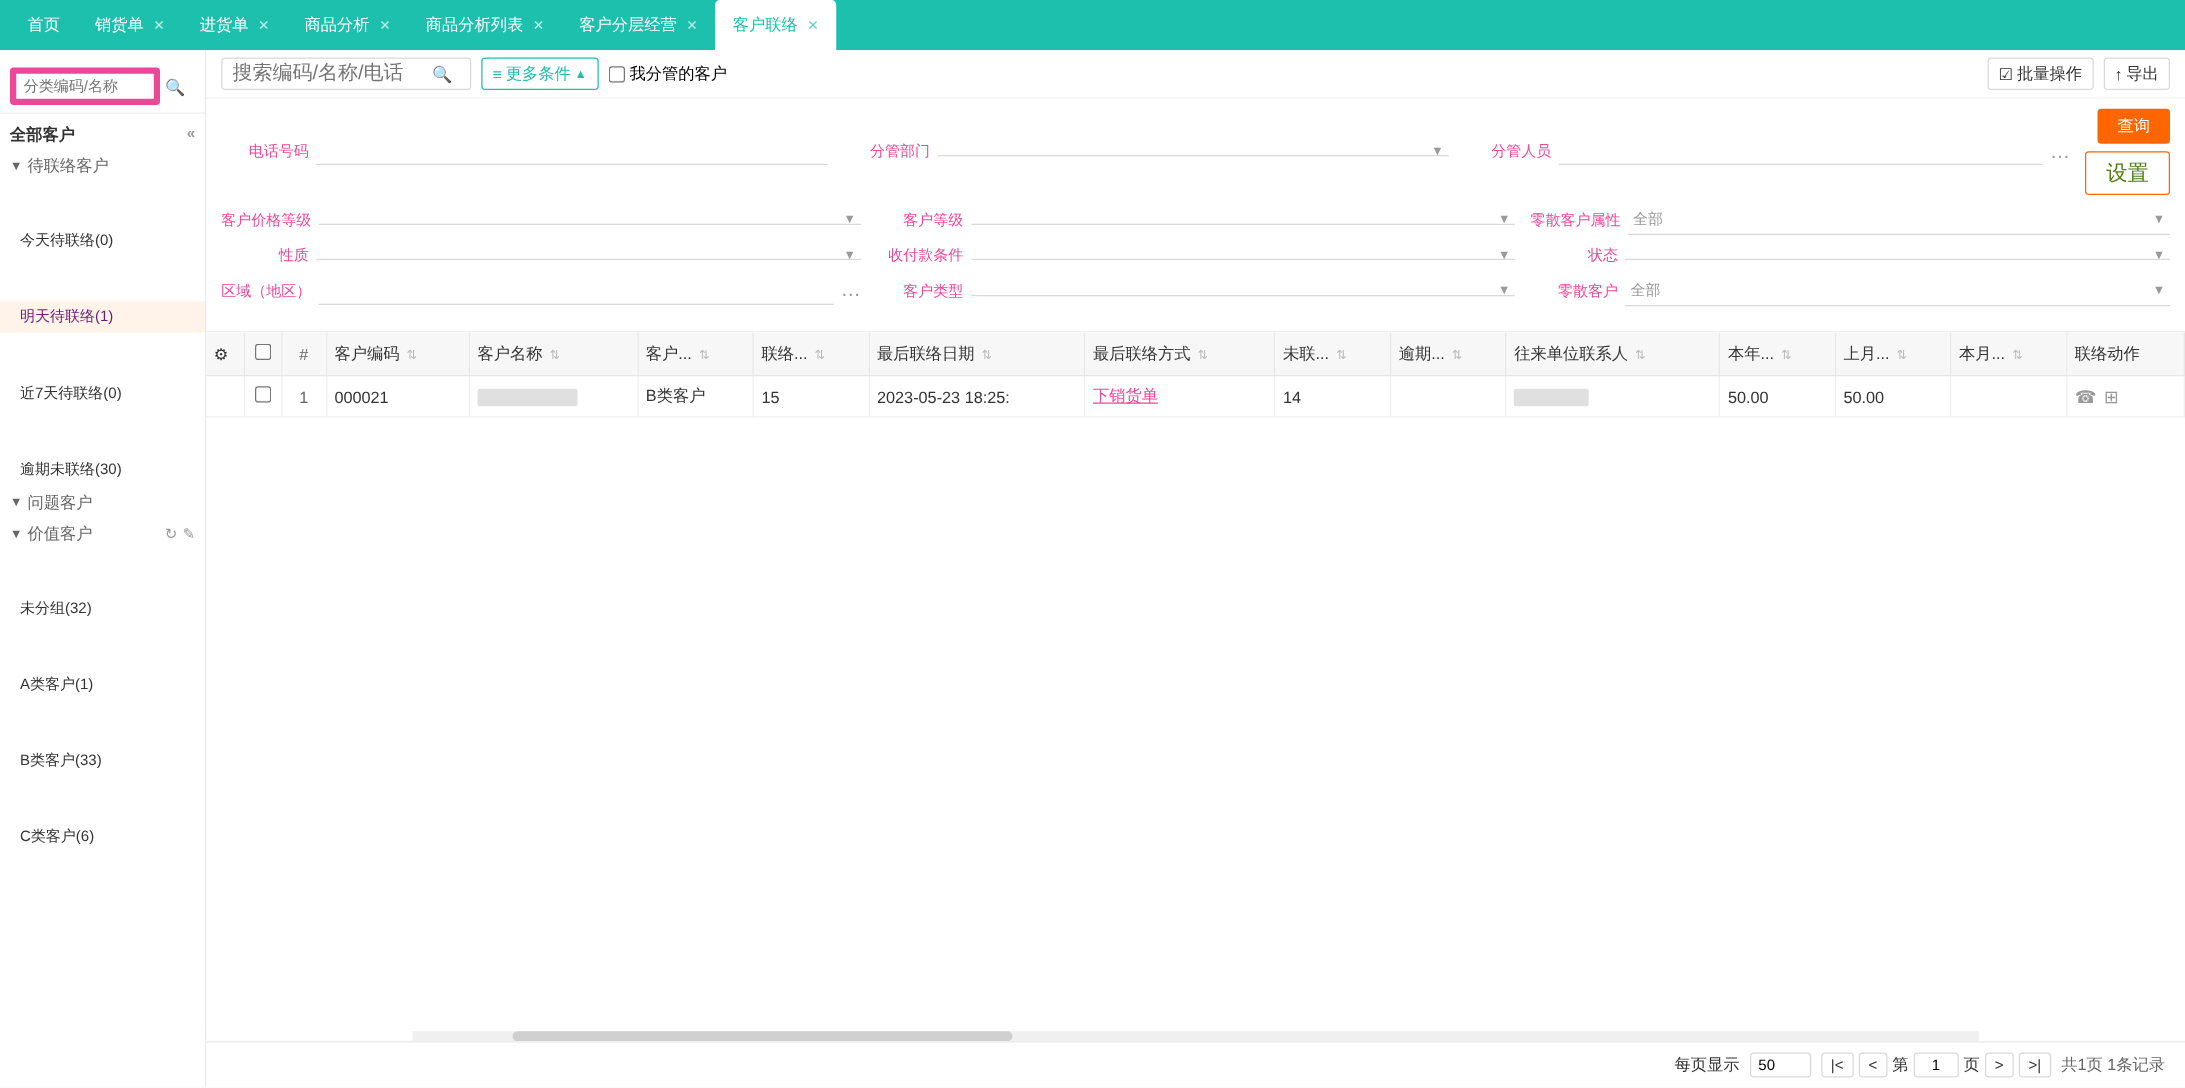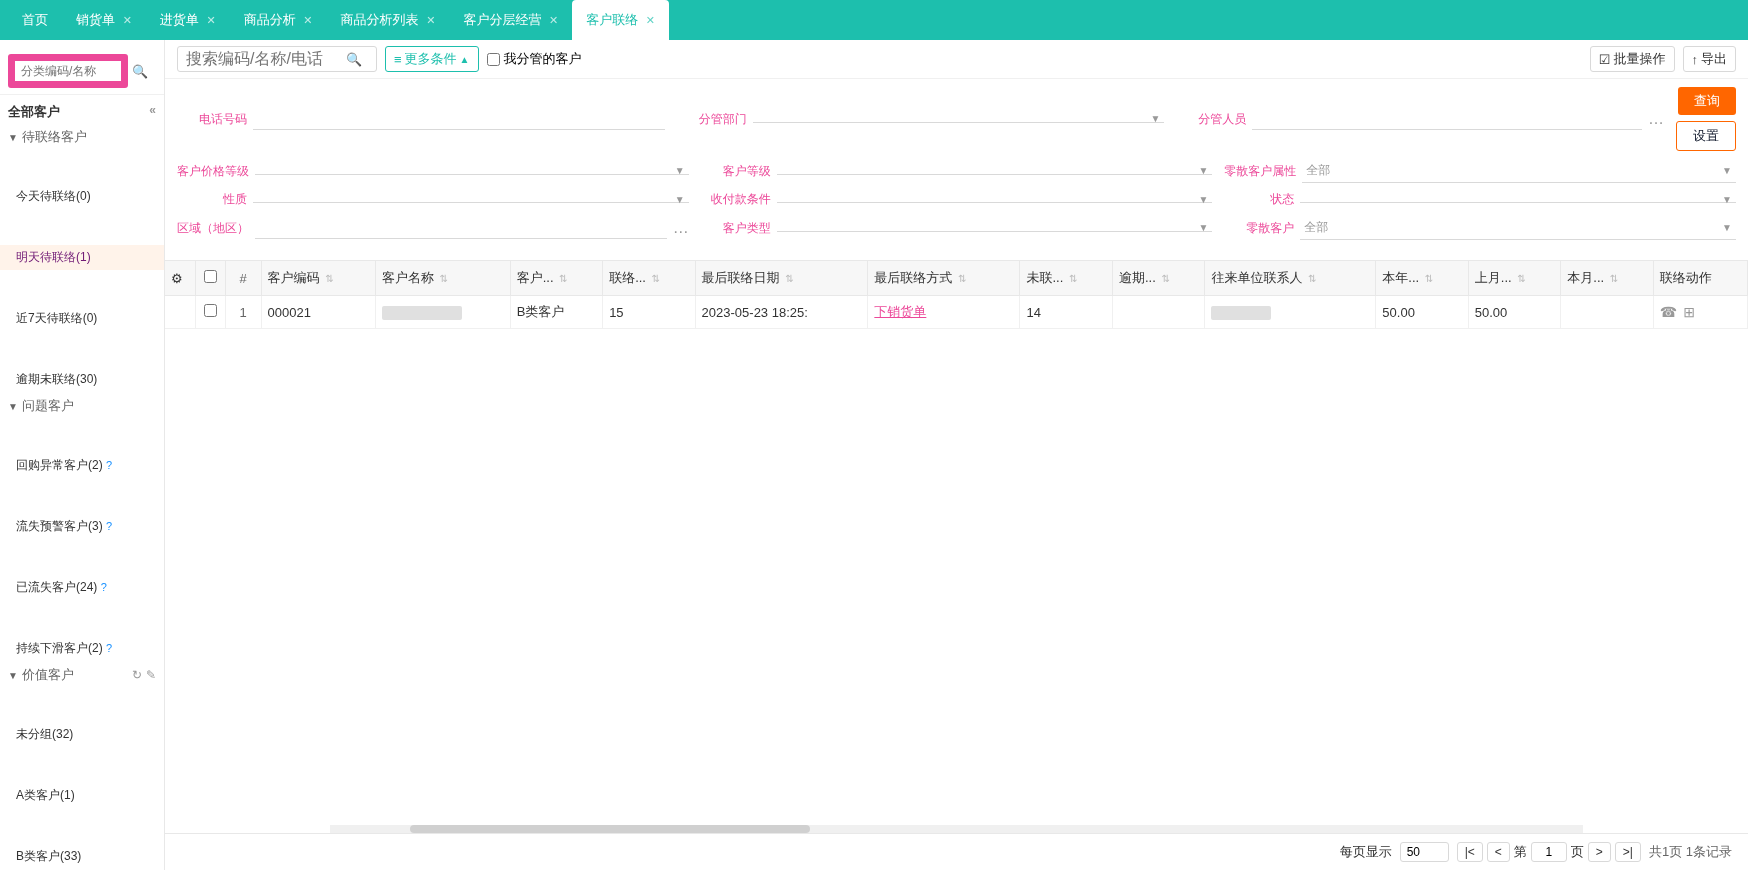--- a/index.html
+++ b/index.html
@@ -10,21 +10,21 @@
     .nav-item { color: #fff; padding: 0 14px; height: 40px; line-height: 40px; cursor: pointer; white-space: nowrap; position: relative; }
     .nav-item.active { background: #fff; color: #1dbfad; border-radius: 4px 4px 0 0; }
     .nav-item .close-x { font-size: 11px; margin-left: 4px; opacity: 0.7; }
 
     
     .main-layout { display: flex; height: calc(100vh - 40px); background: #fff; }
 
     
     .sidebar { width: 165px; border-right: 1px solid #e8e8e8; overflow-y: auto; padding: 8px 0; background: #fff; flex-shrink: 0; }
     .sidebar-search { display: flex; align-items: center; padding: 6px 8px; border-bottom: 1px solid #f0f0f0; margin-bottom: 4px; }
-    .sidebar-search input { border: 7px solid #ec4899; border-radius: 3px; padding: 3px 6px; font-size: 12px; width: 120px; outline: none; }
+    .sidebar-search input { border: 5px solid #ec4899; border-radius: 3px; padding: 3px 6px; font-size: 12px; width: 120px; outline: none; }
     .sidebar-search .search-btn { margin-left: 4px; cursor: pointer; color: #999; }
 
     .sidebar-section-title { padding: 4px 8px 2px 8px; font-weight: bold; font-size: 12px; color: #333; display: flex; align-items: flex-start; justify-content: space-between; }
     .sidebar-item { padding: 4px 8px 4px 16px; cursor: pointer; color: #333; font-size: 12px; white-space: nowrap; margin-top: 36px; }
     .sidebar-item.highlighted { background: #fff3ea; color: #701a75; }
     .sidebar-sub-group { padding-left: 0; }
     .sidebar-group-title { padding: 5px 8px 2px 8px; font-size: 12px; color: #666; display: flex; align-items: center; }
     .sidebar-group-title .arrow { margin-right: 4px; font-size: 10px; }
 
     
@@ -45,21 +45,21 @@
     .advanced-filter { background: #fff; border-bottom: 1px solid #e8e8e8; padding: 8px 12px; }
     .filter-row { display: flex; align-items: center; margin-bottom: 8px; gap: 12px; }
     .filter-field { display: flex; align-items: center; flex: 1; gap: 6px; }
     .filter-label { color: #ec4899; font-size: 12px; white-space: nowrap; min-width: 70px; text-align: right; }
     .filter-input { flex: 1; border: none; border-bottom: 1px solid #d9d9d9; padding: 3px 4px; font-size: 12px; outline: none; color: #333; background: transparent; }
     .filter-select-wrap { flex: 1; display: flex; align-items: center; border-bottom: 1px solid #d9d9d9; padding: 3px 4px; cursor: pointer; position: relative; }
     .filter-select-wrap .chevron { position: absolute; right: 4px; color: #999; font-size: 10px; }
     .filter-select-wrap span { font-size: 12px; color: #999; }
     .filter-more-btn { color: #999; font-size: 16px; cursor: pointer; }
     .btn-query { background: #f60; color: #fff; border: none; border-radius: 3px; padding: 5px 16px; cursor: pointer; font-size: 13px; white-space: nowrap; }
-    .btn-settings { background: #fff; color: #0f172a; border: 1px solid #f60; border-radius: 3px; padding: 5px 16px; cursor: pointer; font-size: 13px; white-space: nowrap; margin-top: 4px; }
+    .btn-settings { background: #fff; color: #4d7c0f; border: 1px solid #f60; border-radius: 3px; padding: 5px 16px; cursor: pointer; font-size: 17px; white-space: nowrap; margin-top: 4px; }
     .query-btns { display: flex; flex-direction: column; align-items: flex-end; gap: 2px; }
 
     
     .table-area { flex: 1; overflow: auto; background: #fff; }
     table { width: 100%; border-collapse: collapse; font-size: 12px; }
     thead tr { background: #f7f7f7; }
     th { padding: 8px 6px; border-bottom: 1px solid #e8e8e8; border-right: 1px solid #e8e8e8; color: #333; font-weight: normal; white-space: nowrap; text-align: left; position: relative; }
     th .sort-icon { color: #bbb; font-size: 10px; vertical-align: middle; margin-left: 2px; }
     td { padding: 7px 6px; border-bottom: 1px solid #f0f0f0; border-right: 1px solid #f0f0f0; color: #333; white-space: nowrap; }
     .row-actions { display: flex; gap: 6px; }
@@ -132,26 +132,20 @@
     <div class="sidebar-sub-group">
       <div class="sidebar-item">今天待联络(0)</div>
       <div class="sidebar-item highlighted">明天待联络(1)</div>
       <div class="sidebar-item">近7天待联络(0)</div>
       <div class="sidebar-item">逾期未联络(30)</div>
     </div>
 
     <div class="sidebar-group-title">
       <span class="arrow">▼</span>
       <span>问题客户</span>
-    </div>
-    <div class="sidebar-sub-group">
-      <div class="sidebar-item">回购异常客户(2) <span style="color:#1890ff;font-size:11px;cursor:pointer;">?</span></div>
-      <div class="sidebar-item">流失预警客户(3) <span style="color:#1890ff;font-size:11px;cursor:pointer;">?</span></div>
-      <div class="sidebar-item">已流失客户(24) <span style="color:#1890ff;font-size:11px;cursor:pointer;">?</span></div>
-      <div class="sidebar-item">持续下滑客户(2) <span style="color:#1890ff;font-size:11px;cursor:pointer;">?</span></div>
     </div>
 
     <div class="sidebar-group-title" style="justify-content: space-between;">
       <div style="display:flex;align-items:center;">
         <span class="arrow">▼</span>
         <span>价值客户</span>
       </div>
       <div style="display:flex;gap:4px;">
         <span style="cursor:pointer;color:#999;font-size:12px;">↻</span>
         <span style="cursor:pointer;color:#999;font-size:12px;">✎</span>

